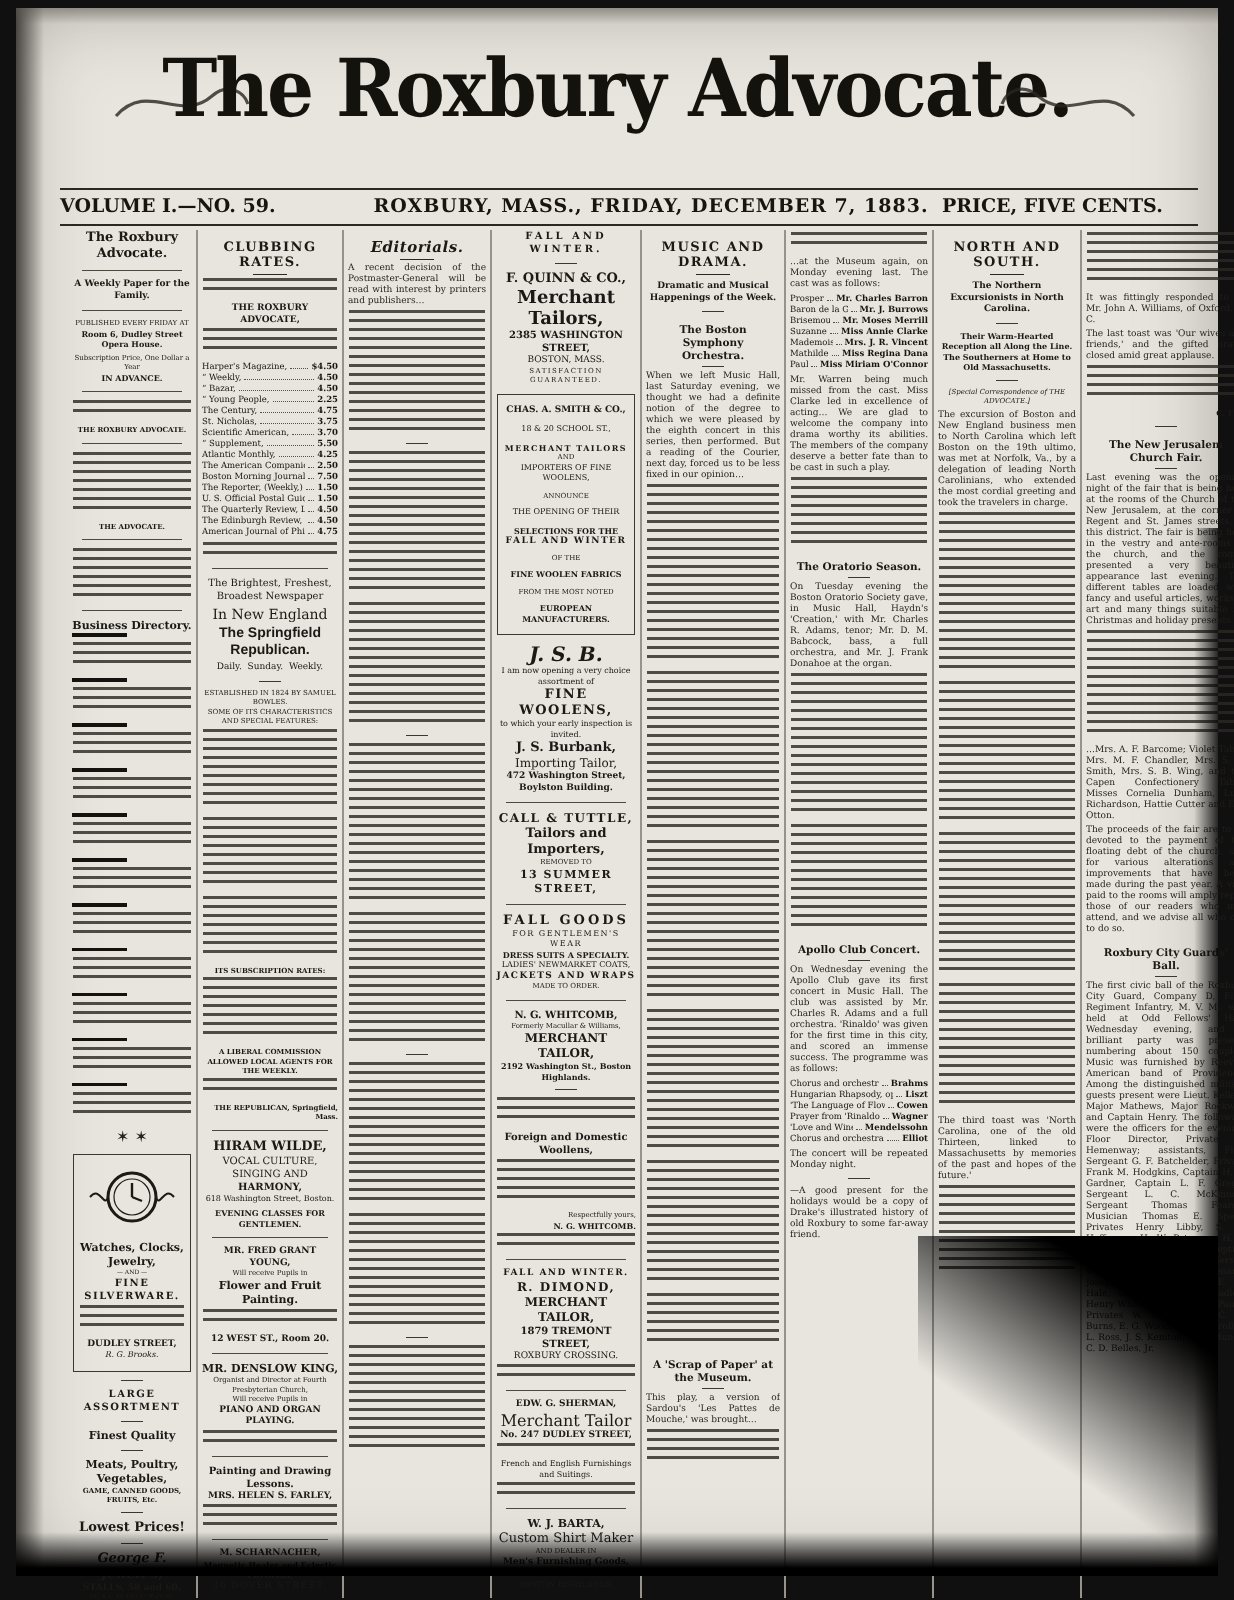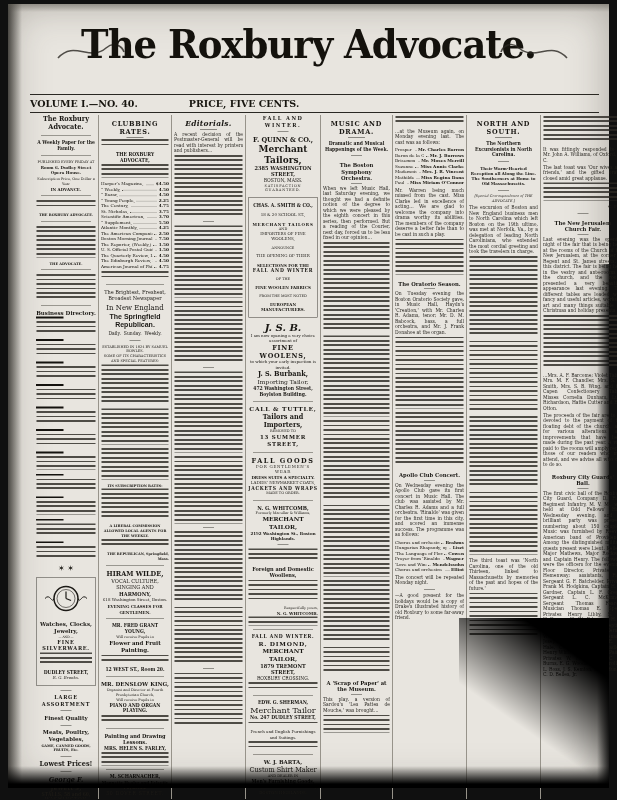--- a/index.html
+++ b/index.html
@@ -20,21 +20,21 @@
   .masthead{position:relative;height:86px;}
   .mast-title{position:absolute;left:0;right:0;top:18px;text-align:center;
       font-family:"DejaVu Serif",serif;font-weight:bold;font-size:37px;letter-spacing:-1px;
       color:#14120d;transform:scaleY(1.08);}
   .flourish{position:absolute;top:34px;width:70px;height:26px;opacity:.8;}
   .flourish.fl{left:48px;} .flourish.fr{right:40px;transform:scaleX(-1);}
 
   .dateline{position:absolute;left:22px;right:10px;top:90px;height:17px;
       border-top:1.5px solid #2a2823;border-bottom:1.5px solid #2a2823;
       display:flex;align-items:center;font-weight:bold;font-size:9.5px;}
-  .dl-vol{width:150px;} .dl-date{flex:1;text-align:center;letter-spacing:.5px;} .dl-price{width:128px;text-align:center;}
+  .dl-vol{width:150px;} .dl-date{flex:1;text-align:center;letter-spacing:.5px;} .dl-price{width:128px;text-align:left;}
 
   
   .cols{position:absolute;left:26px;top:111px;right:4px;bottom:3px;display:flex;}
   .col{height:684px;overflow:hidden;border-right:1px solid #97938a;padding:0 2px;box-sizing:content-box;flex:0 0 auto;}
   .col:last-child{border-right:none;}
   .inner{transform:scale(.5);transform-origin:top left;width:200%;height:1368px;overflow:hidden;}
 
   
   .t{font-family:"DejaVu Serif",serif;color:#1b1915;}
   .cen{text-align:center;} .right{text-align:right;} .b{font-weight:bold;} .it{font-style:italic;}
@@ -79,21 +79,22 @@
   <div class="masthead">
     <svg class="flourish fl" viewBox="0 0 70 26">
       <path d="M2,20 C18,2 34,24 50,10 C58,3 66,8 68,14" fill="none" stroke="#2a2722" stroke-width="1.6"></path>
     </svg>
     <div class="mast-title">The Roxbury Advocate.</div>
     <svg class="flourish fr" viewBox="0 0 70 26">
       <path d="M2,20 C18,2 34,24 50,10 C58,3 66,8 68,14" fill="none" stroke="#2a2722" stroke-width="1.6"></path>
     </svg>
   </div>
   <div class="dateline">
-    <span class="dl-vol">VOLUME I.—NO. 40.</span>
+    <span class="dl-vol">VOLUME I.—NO. 59.</span>
+    <span class="dl-date">ROXBURY, MASS., FRIDAY, DECEMBER 7, 1883.</span>
     <span class="dl-price">PRICE, FIVE CENTS.</span>
   </div>
   <div class="cols" id="cols">
       <div class="col" style="flex-basis: 60px;">
         <div class="inner">
           <div class="t cen b c13">The Roxbury Advocate.</div>
           <div class="rule"></div>
           <div class="t cen b c9">A Weekly Paper for the Family.</div>
           <div class="rule"></div>
           <div class="t cen c7">PUBLISHED EVERY FRIDAY AT</div>

